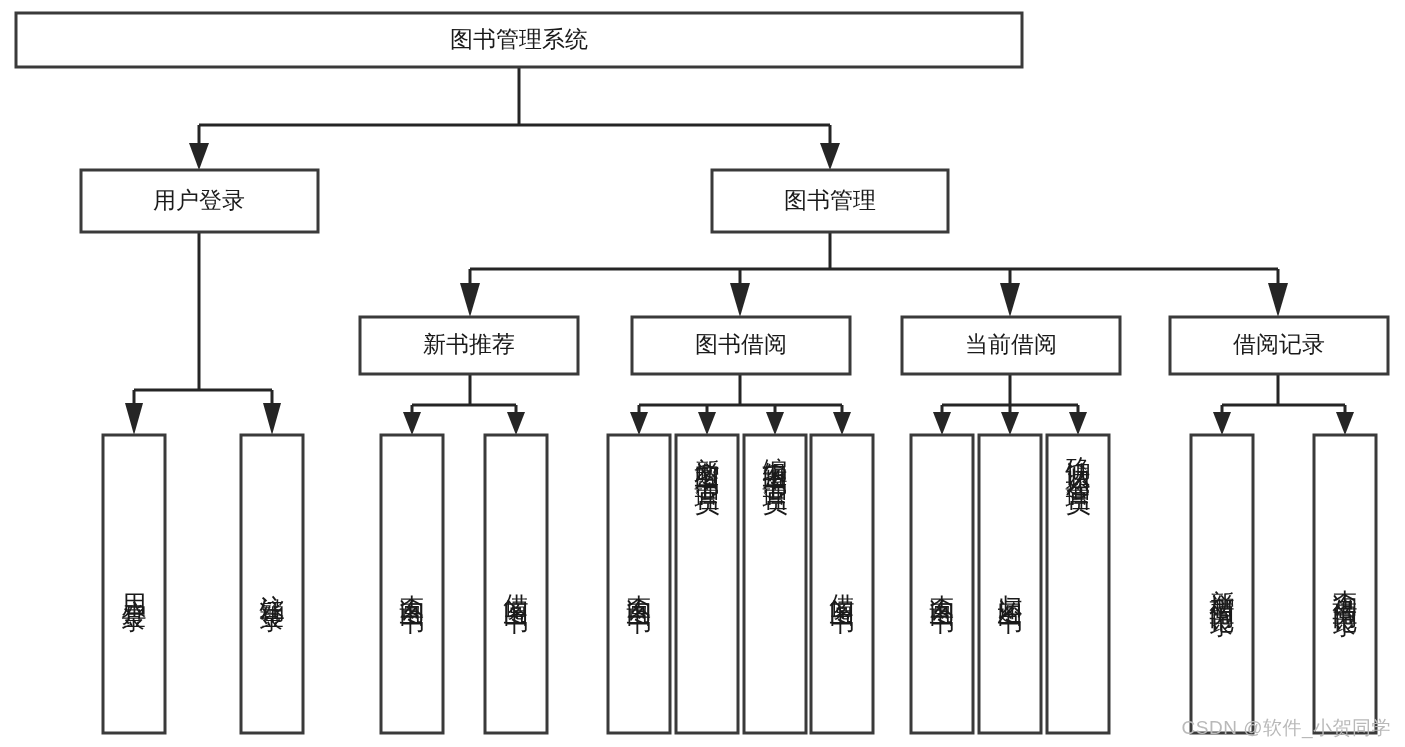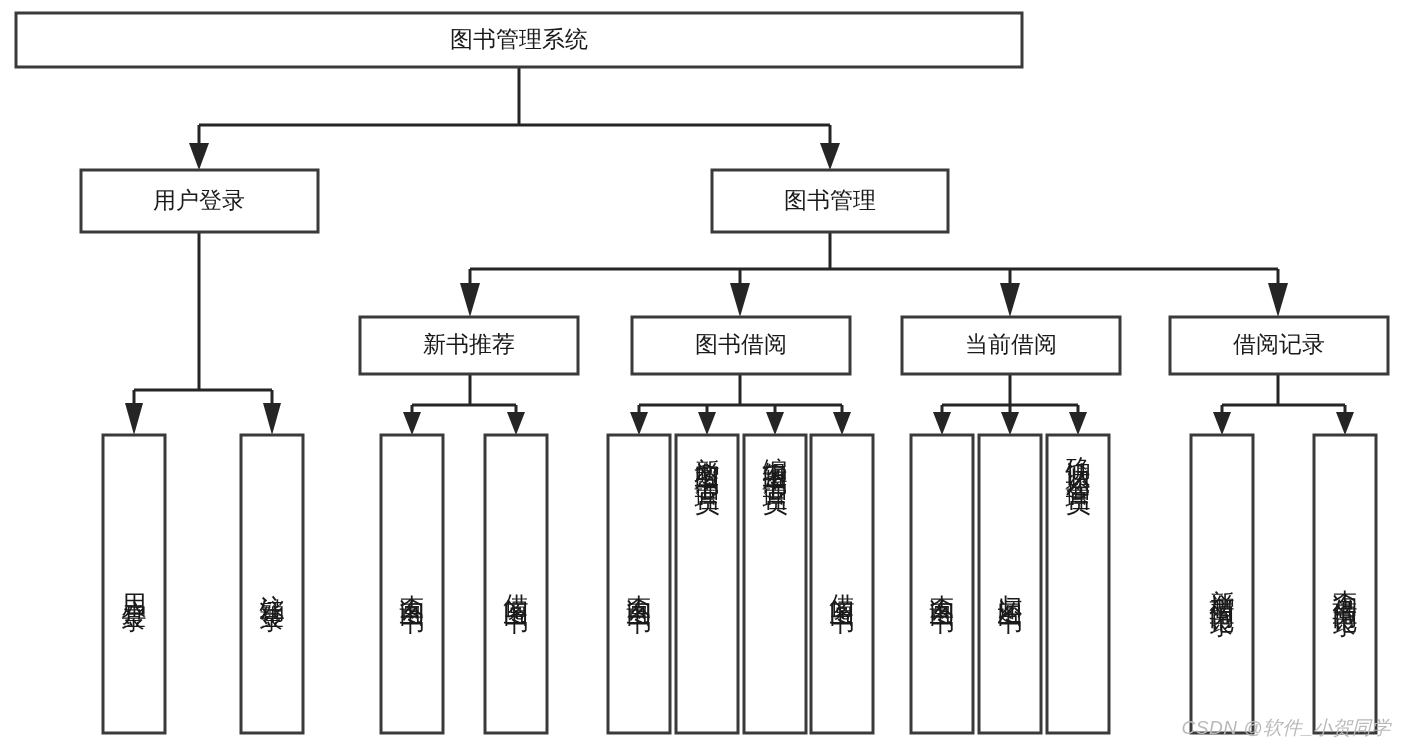--- a/index.html
+++ b/index.html
@@ -72,21 +72,20 @@
   }
   .watermark {
     position: absolute;
     right: 14px;
     bottom: 6px;
     font-family: "Liberation Sans", "DejaVu Sans", sans-serif;
     font-size: 19px;
     color: #b9b9b9;
     white-space: nowrap;
     letter-spacing: 0.5px;
-    font-style: italic;
   }
 </style>
 </head>
 <body>
 
 <div id="diagram-root">
 
   <svg class="diagram-canvas" viewBox="0 0 1405 747">
 
     <g>

